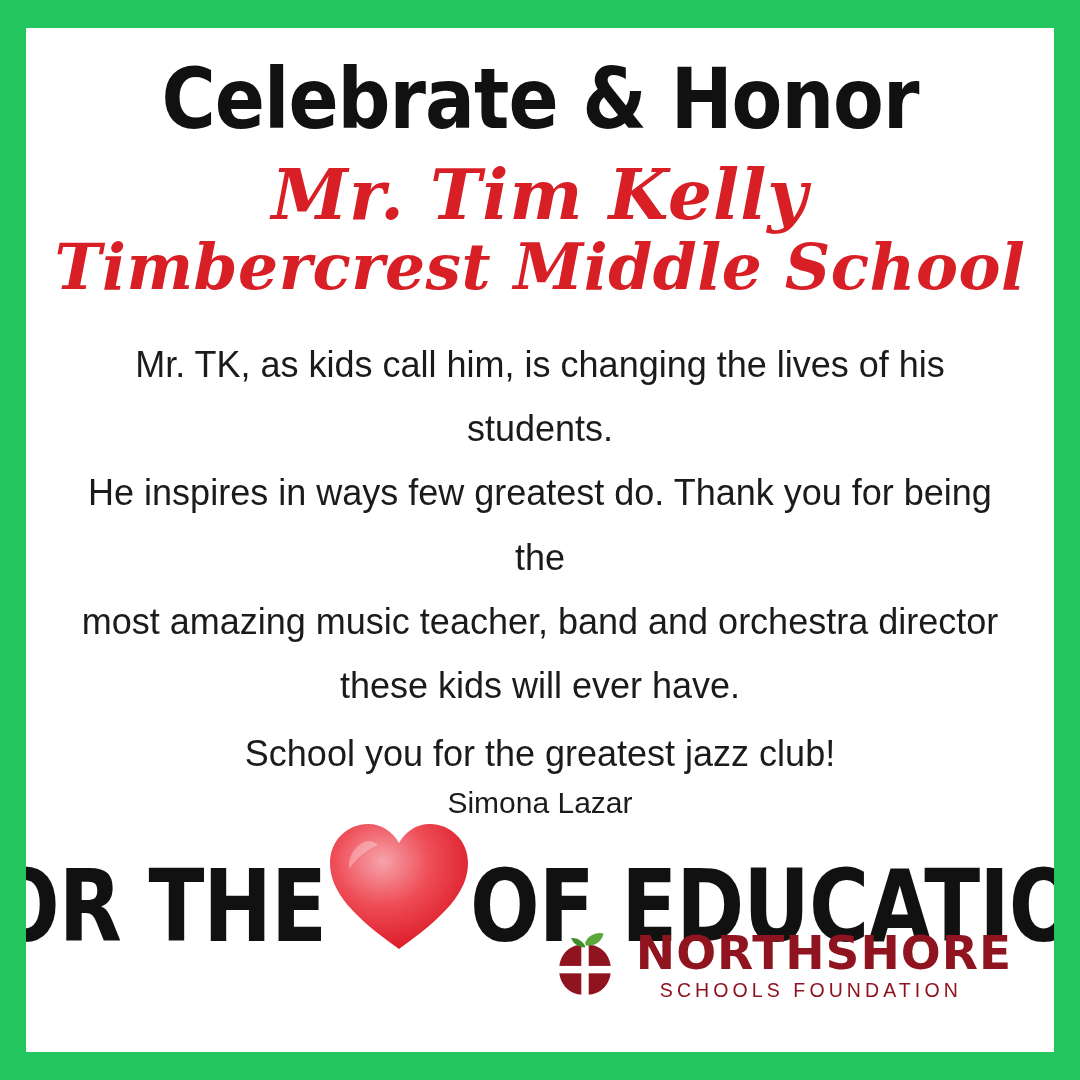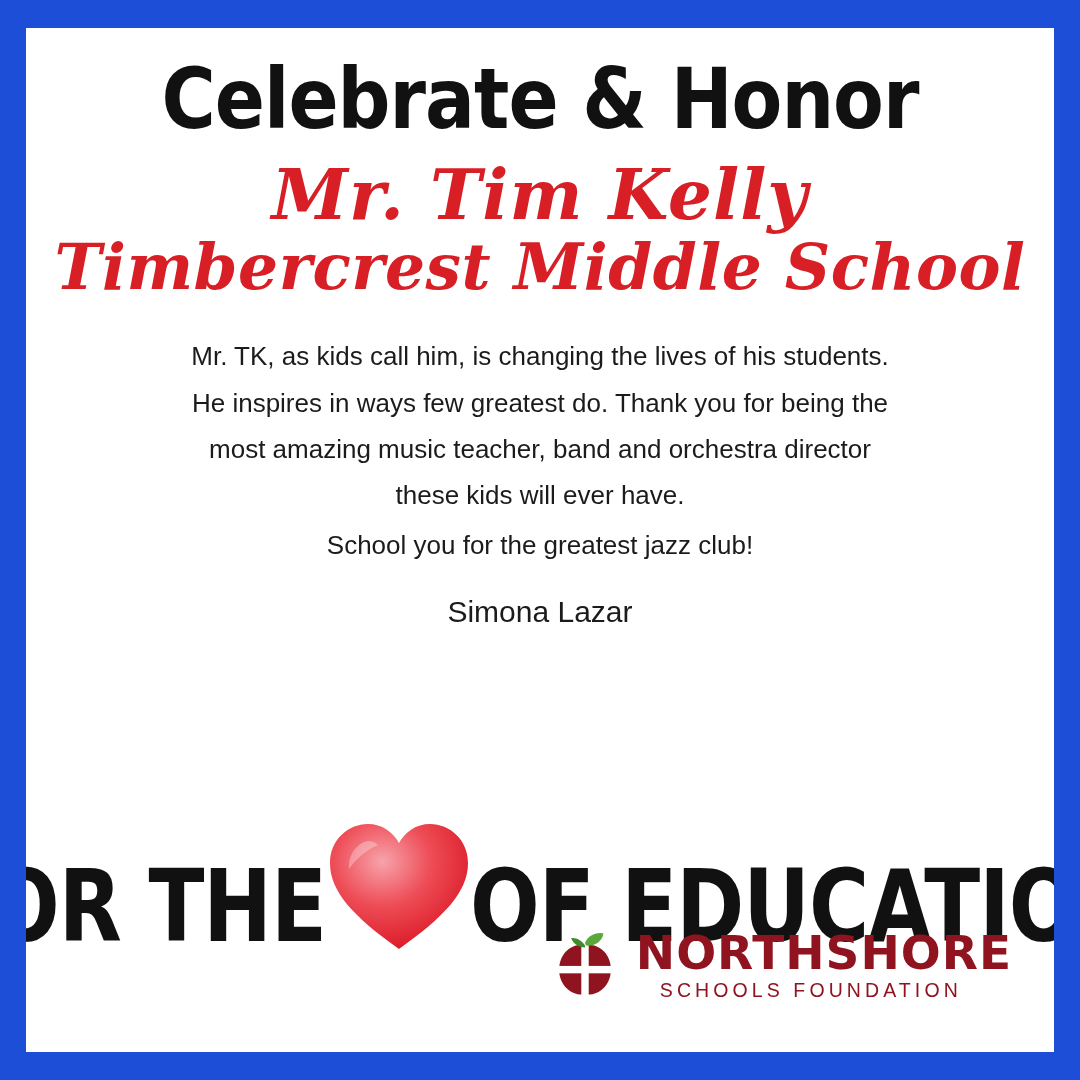--- a/index.html
+++ b/index.html
@@ -11,21 +11,21 @@
     height: 1080px;
     background: #e3262b;
     font-family: "Liberation Sans", sans-serif;
     overflow: hidden;
   }
   .poster {
     position: relative;
     box-sizing: border-box;
     width: 1080px;
     height: 1080px;
-    background: #1d4ed8;
+    background: #22c55e;
     padding: 28px 26px;
   }
   .card {
     position: relative;
     box-sizing: border-box;
     width: 100%;
     height: 100%;
     background: #ffffff;
     display: flex;
     flex-direction: column;
@@ -66,32 +66,31 @@
     margin-top: 7px;
     letter-spacing: 0.5px;
   }
 
   
   .body-copy {
     margin-top: 34px;
     width: 950px;
     text-align: center;
     color: #1b1b1b;
-    font-size: 26px;
+    font-size: 36px;
     line-height: 1.78;
     font-family: "Liberation Sans", sans-serif;
   }
   .body-copy p {
     margin: 0;
   }
   .body-copy p.para-gap {
     margin-top: 4px;
   }
   .signature {
-    margin-top: 26px;
     text-align: left;
     color: #1b1b1b;
     font-size: 30px;
   }
 
   
   .footer {
     position: absolute;
     left: 0;
     right: 0;

